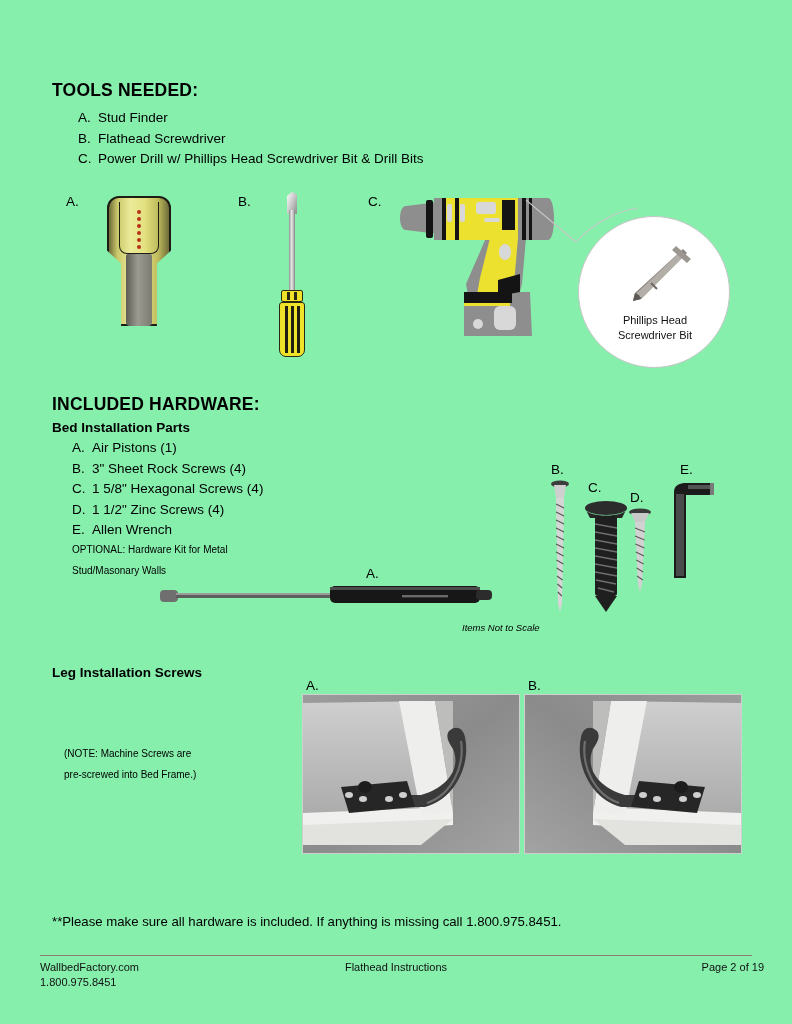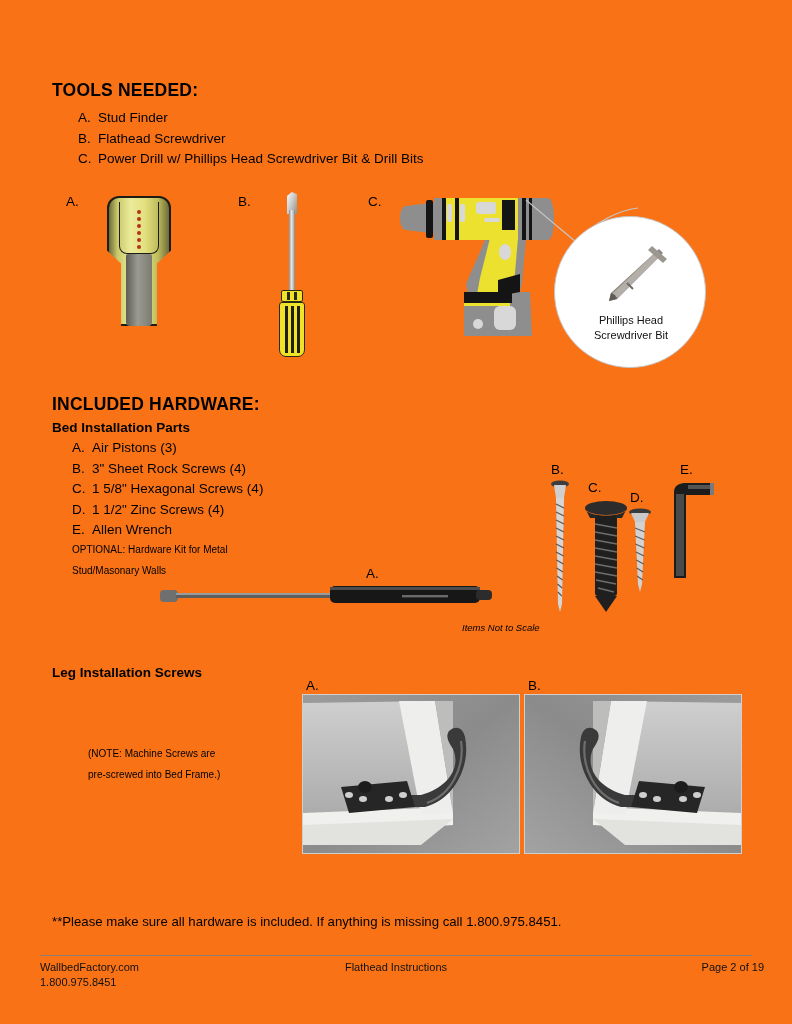--- a/index.html
+++ b/index.html
@@ -3,21 +3,21 @@
 <meta charset="utf-8">
 <style>
   * { box-sizing: border-box; margin: 0; padding: 0; }
   html, body {
     width: 792px; height: 1024px;
     background: #ffffff;
     font-family: "Liberation Sans", sans-serif;
     color: #000;
     overflow: hidden;
   }
-  .page { position: relative; width: 792px; height: 1024px; background:#f97316; }
+  .page { position: relative; width: 792px; height: 1024px; background:#86efac; }
 
   .h1 { font-size: 17.5px; font-weight: bold; letter-spacing: .2px; }
   .h2 { font-size: 13.5px; font-weight: bold; }
   .li { font-size: 13.5px; line-height: 20.5px; white-space: nowrap; }
   .li .ltr { display:inline-block; width: 20px; }
   .plain { font-size: 10px; line-height: 20.5px; white-space: nowrap; }
   .lbl { position:absolute; font-size: 13.5px; }
   .italic { font-style: italic; font-size: 9.5px; }
 
   
@@ -72,21 +72,21 @@
   }
   .sd-stripe { position:absolute; top:114px; width:2.6px; height:47px; background:#201f10; }
 
   
   .drill { position:absolute; left:398px; top:188px; width:160px; height:150px; }
   .dr-gray { fill:#8e8e8e; } .dr-yellow { fill:#ece12e; } .dr-black { fill:#141414; }
   .dr-lt { fill:#d8d8d8; }
 
   
   .callout {
-    position:absolute; left:554px; top:216px; width:152px; height:152px;
+    position:absolute; left:578px; top:216px; width:152px; height:152px;
     border:1.3px solid #c6c6c6; border-radius:50%; background:#fff;
   }
   .callout-cap {
     position:absolute; left:0; top:96px; width:152px; text-align:center;
     font-size:11px; line-height:15px; color:#111;
   }
   .bit {
     position:absolute; left:42px; top:26px; width:74px; height:62px;
   }
   .leader { position:absolute; left:520px; top:196px; width:120px; height:80px; }
@@ -100,21 +100,21 @@
   
   .piston { position:absolute; left:152px; top:578px; width:348px; height:34px; }
 
   
   .hw-item { position:absolute; }
   #items-note { position:absolute; left:462px; top:622px; }
 
   
   #leg-title { position:absolute; left:52px; top:665px; }
   #leg-list  { position:absolute; left:72px; top:686px; }
-  #leg-note  { position:absolute; left:88px; top:744px; }
+  #leg-note  { position:absolute; left:64px; top:744px; }
 
   .photo { position:absolute; top:694px; width:218px; height:160px; border:1px solid #cfcfcf; overflow:hidden; }
   #photo-a { left:302px; } #photo-b { left:524px; }
   .ph-lbl-a { position:absolute; left:306px; top:678px; }
   .ph-lbl-b { position:absolute; left:528px; top:678px; }
 
   
   #note-line { position:absolute; left:52px; top:914px; font-size:13.2px; white-space:nowrap; }
   #footrule  { position:absolute; left:40px; top:955px; width:712px; height:1px; background:#8a7f75; }
   .foot { position:absolute; top:960px; font-size:11px; line-height:14.5px; color:#111; }
@@ -217,21 +217,21 @@
       <div>Phillips Head</div>
       <div>Screwdriver Bit</div>
     </div>
   </div>
 
   <div class="h1" id="hw-title">INCLUDED HARDWARE:</div>
   <div class="h2" id="bed-title">Bed Installation Parts</div>
 
   <div id="bed-list">
     <div class="li">
-      <span class="ltr">A.</span><span>Air Pistons (3)</span>
+      <span class="ltr">A.</span><span>Air Pistons (1)</span>
     </div>
     <div class="li">
       <span class="ltr">B.</span><span>3" Sheet Rock Screws (4)</span>
     </div>
     <div class="li">
       <span class="ltr">C.</span><span>1 5/8" Hexagonal Screws (4)</span>
     </div>
     <div class="li">
       <span class="ltr">D.</span><span>1 1/2" Zinc Screws (4)</span>
     </div>

